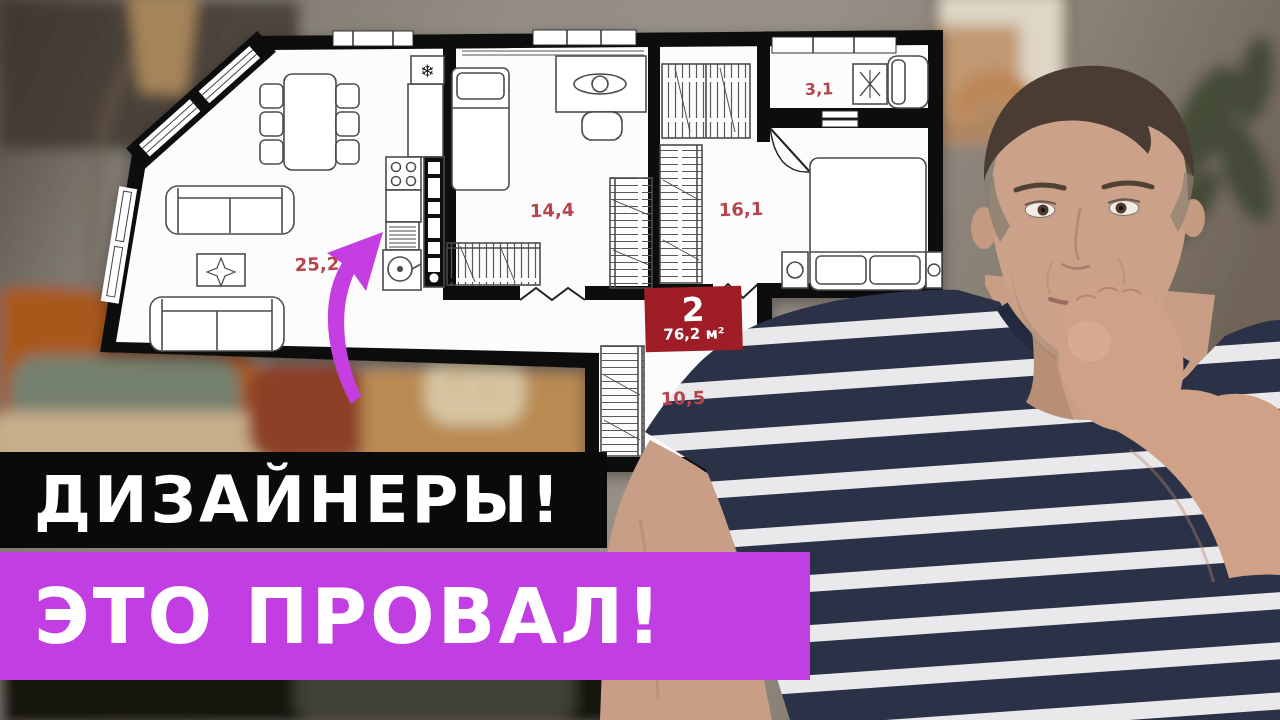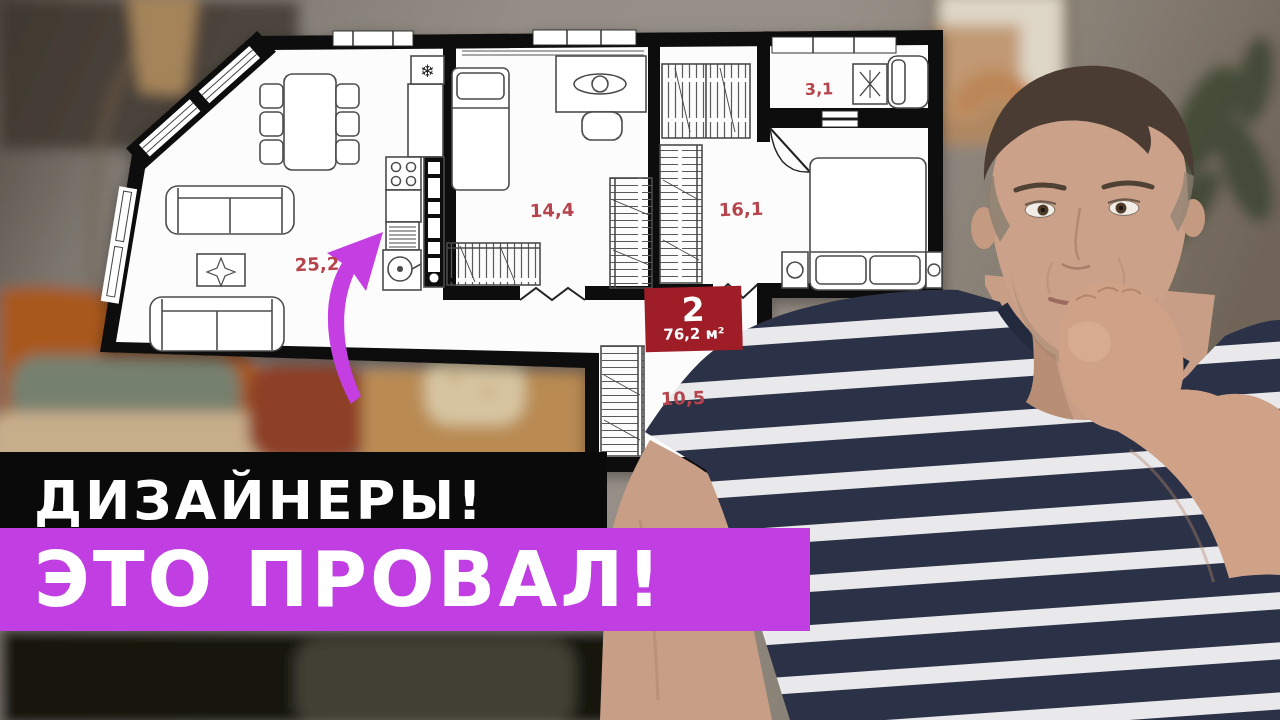--- a/index.html
+++ b/index.html
@@ -2,23 +2,23 @@
 <html style="--banner-black: #0a0a0a; --banner-magenta: #c13fe2; --badge-red: #9e1d27; --room-label-red: #b5444c; --arrow-magenta: #c43ee2;"><head>
 <meta charset="utf-8">
 <style>
   html,body{margin:0;padding:0;background:#222;}
   .stage{position:relative;width:1280px;height:720px;overflow:hidden;
          font-family:"DejaVu Sans","Liberation Sans",sans-serif;background:#8f8a82;}
   svg.canvas{position:absolute;left:0;top:0;}
   
   .band{position:absolute;left:0;display:flex;align-items:center;box-sizing:border-box;padding-left:34px;}
   .band1{top:452px;width:607px;height:96px;background:var(--banner-black,#0a0a0a);}
-  .band2{top:528px;width:810px;height:103px;background:var(--banner-magenta,#c13fe2);}
+  .band2{top:552px;width:810px;height:128px;background:var(--banner-magenta,#c13fe2);}
   .band span{color:#ffffff;font-weight:bold;letter-spacing:3px;white-space:nowrap;}
-  .band1 span{font-size:54px;}
+  .band1 span{font-size:64px;}
   .band2 span{font-size:76px;}
   
   .rl{position:absolute;color:var(--room-label-red,#b5444c);font-weight:bold;font-size:18px;
       transform:translate(-50%,-50%) rotate(-2deg);white-space:nowrap;}
   
   .badge{position:absolute;left:645px;top:287px;width:97px;height:64px;
          background:var(--badge-red,#9e1d27);transform:rotate(-1.5deg);
          display:flex;flex-direction:column;align-items:center;justify-content:center;
          color:#fff;font-weight:bold;}
   .badge .n{font-size:33px;line-height:30px;}

